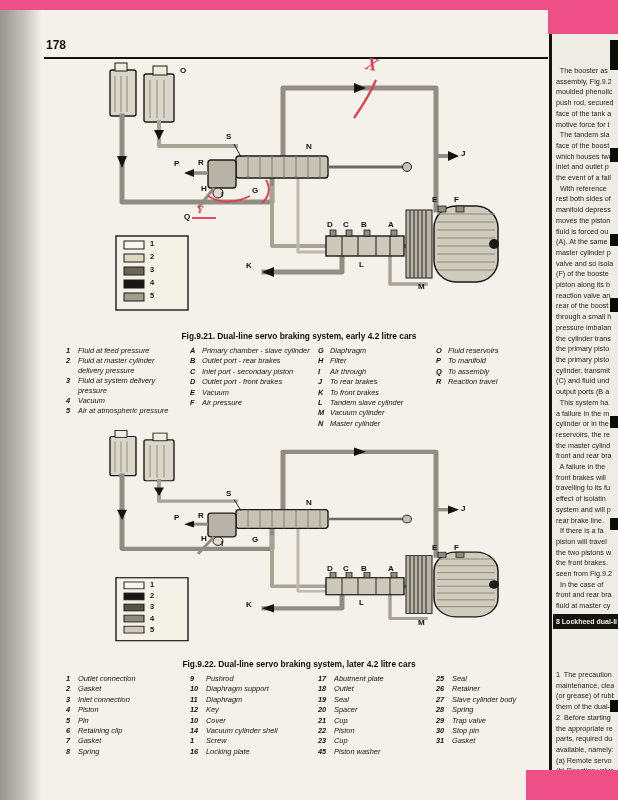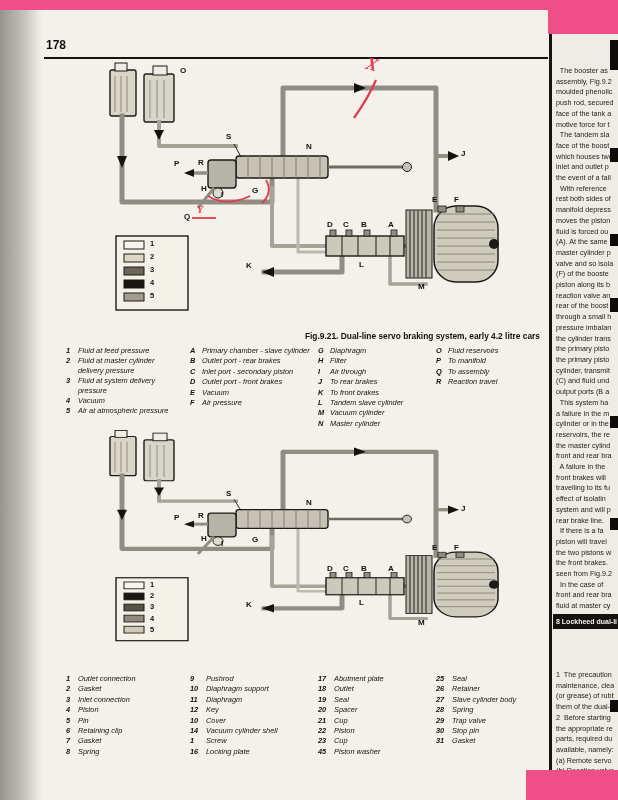--- a/index.html
+++ b/index.html
@@ -12,21 +12,21 @@
   .pink{background:#ee4f86;}
   .top-strip{left:0;top:0;width:618px;height:10px;}
   .tr-block{left:548px;top:0;width:70px;height:34px;}
   .br-block{left:526px;top:770px;width:92px;height:30px;}
   .edge-mark{left:610px;width:8px;background:#0d0c0a;}
   .page-num{left:46px;top:38px;font:700 12px "Liberation Sans",sans-serif;color:#12100c;}
   .rule{left:44px;top:57px;width:504px;height:2px;background:#15130f;}
   .fig{position:absolute;left:58px;}
   .lbl{position:absolute;font:700 8px "Liberation Sans",sans-serif;color:#12100c;}
   .lgn{position:absolute;left:92px;font:700 7.5px "Liberation Sans",sans-serif;color:#12100c;}
-  .caption{position:absolute;left:58px;width:482px;text-align:right;font:700 8.4px "Liberation Sans",sans-serif;color:#12100c;}
+  .caption{position:absolute;left:58px;width:482px;text-align:center;font:700 8.4px "Liberation Sans",sans-serif;color:#12100c;}
   .key-col{position:absolute;font:italic 7.4px/1.27 "Liberation Sans",sans-serif;color:#15130f;}
   .key-row{display:flex;margin-bottom:1px;}
   .km{flex:0 0 12px;font-weight:700;}
   .kt{flex:1;}
   .sidebar-text{position:absolute;white-space:pre;overflow:hidden;font:400 7.2px/10.7px "Liberation Sans",sans-serif;color:#24221e;}
   .section-bar{position:absolute;left:553px;top:614px;width:65px;height:15px;background:#15130f;color:#f4f2ea;font:700 7px/15px "Liberation Sans",sans-serif;padding-left:3px;white-space:nowrap;overflow:hidden;box-sizing:border-box;}
   .red-x{position:absolute;left:366px;top:54px;font:700 italic 18px "Liberation Serif",serif;transform:rotate(14deg);}
   .red-y{position:absolute;left:139px;top:144px;font:700 italic 10px "Liberation Serif",serif;}
 </style>
 </head>
@@ -380,20 +380,21 @@
     <span class="lbl" style="left:374px;top:115px">E</span>
     <span class="lbl" style="left:396px;top:115px">F</span>
     <span class="lbl" style="left:403px;top:76px">J</span>
     <span class="lgn" style="top:152px">1</span>
     <span class="lgn" style="top:163px">2</span>
     <span class="lgn" style="top:174px">3</span>
     <span class="lgn" style="top:186px">4</span>
     <span class="lgn" style="top:197px">5</span>
   </div>
 
+  <div class="caption" style="top:659px">Fig.9.22. Dual-line servo braking system, later 4.2 litre cars</div>
 
   <div class="key-col" style="left:66px;top:674px;width:118px">
     <div class="key-row">
         <span class="km">1</span>
         <span class="kt">Outlet connection</span>
       </div>
     <div class="key-row">
         <span class="km">2</span>
         <span class="kt">Gasket</span>
       </div>

